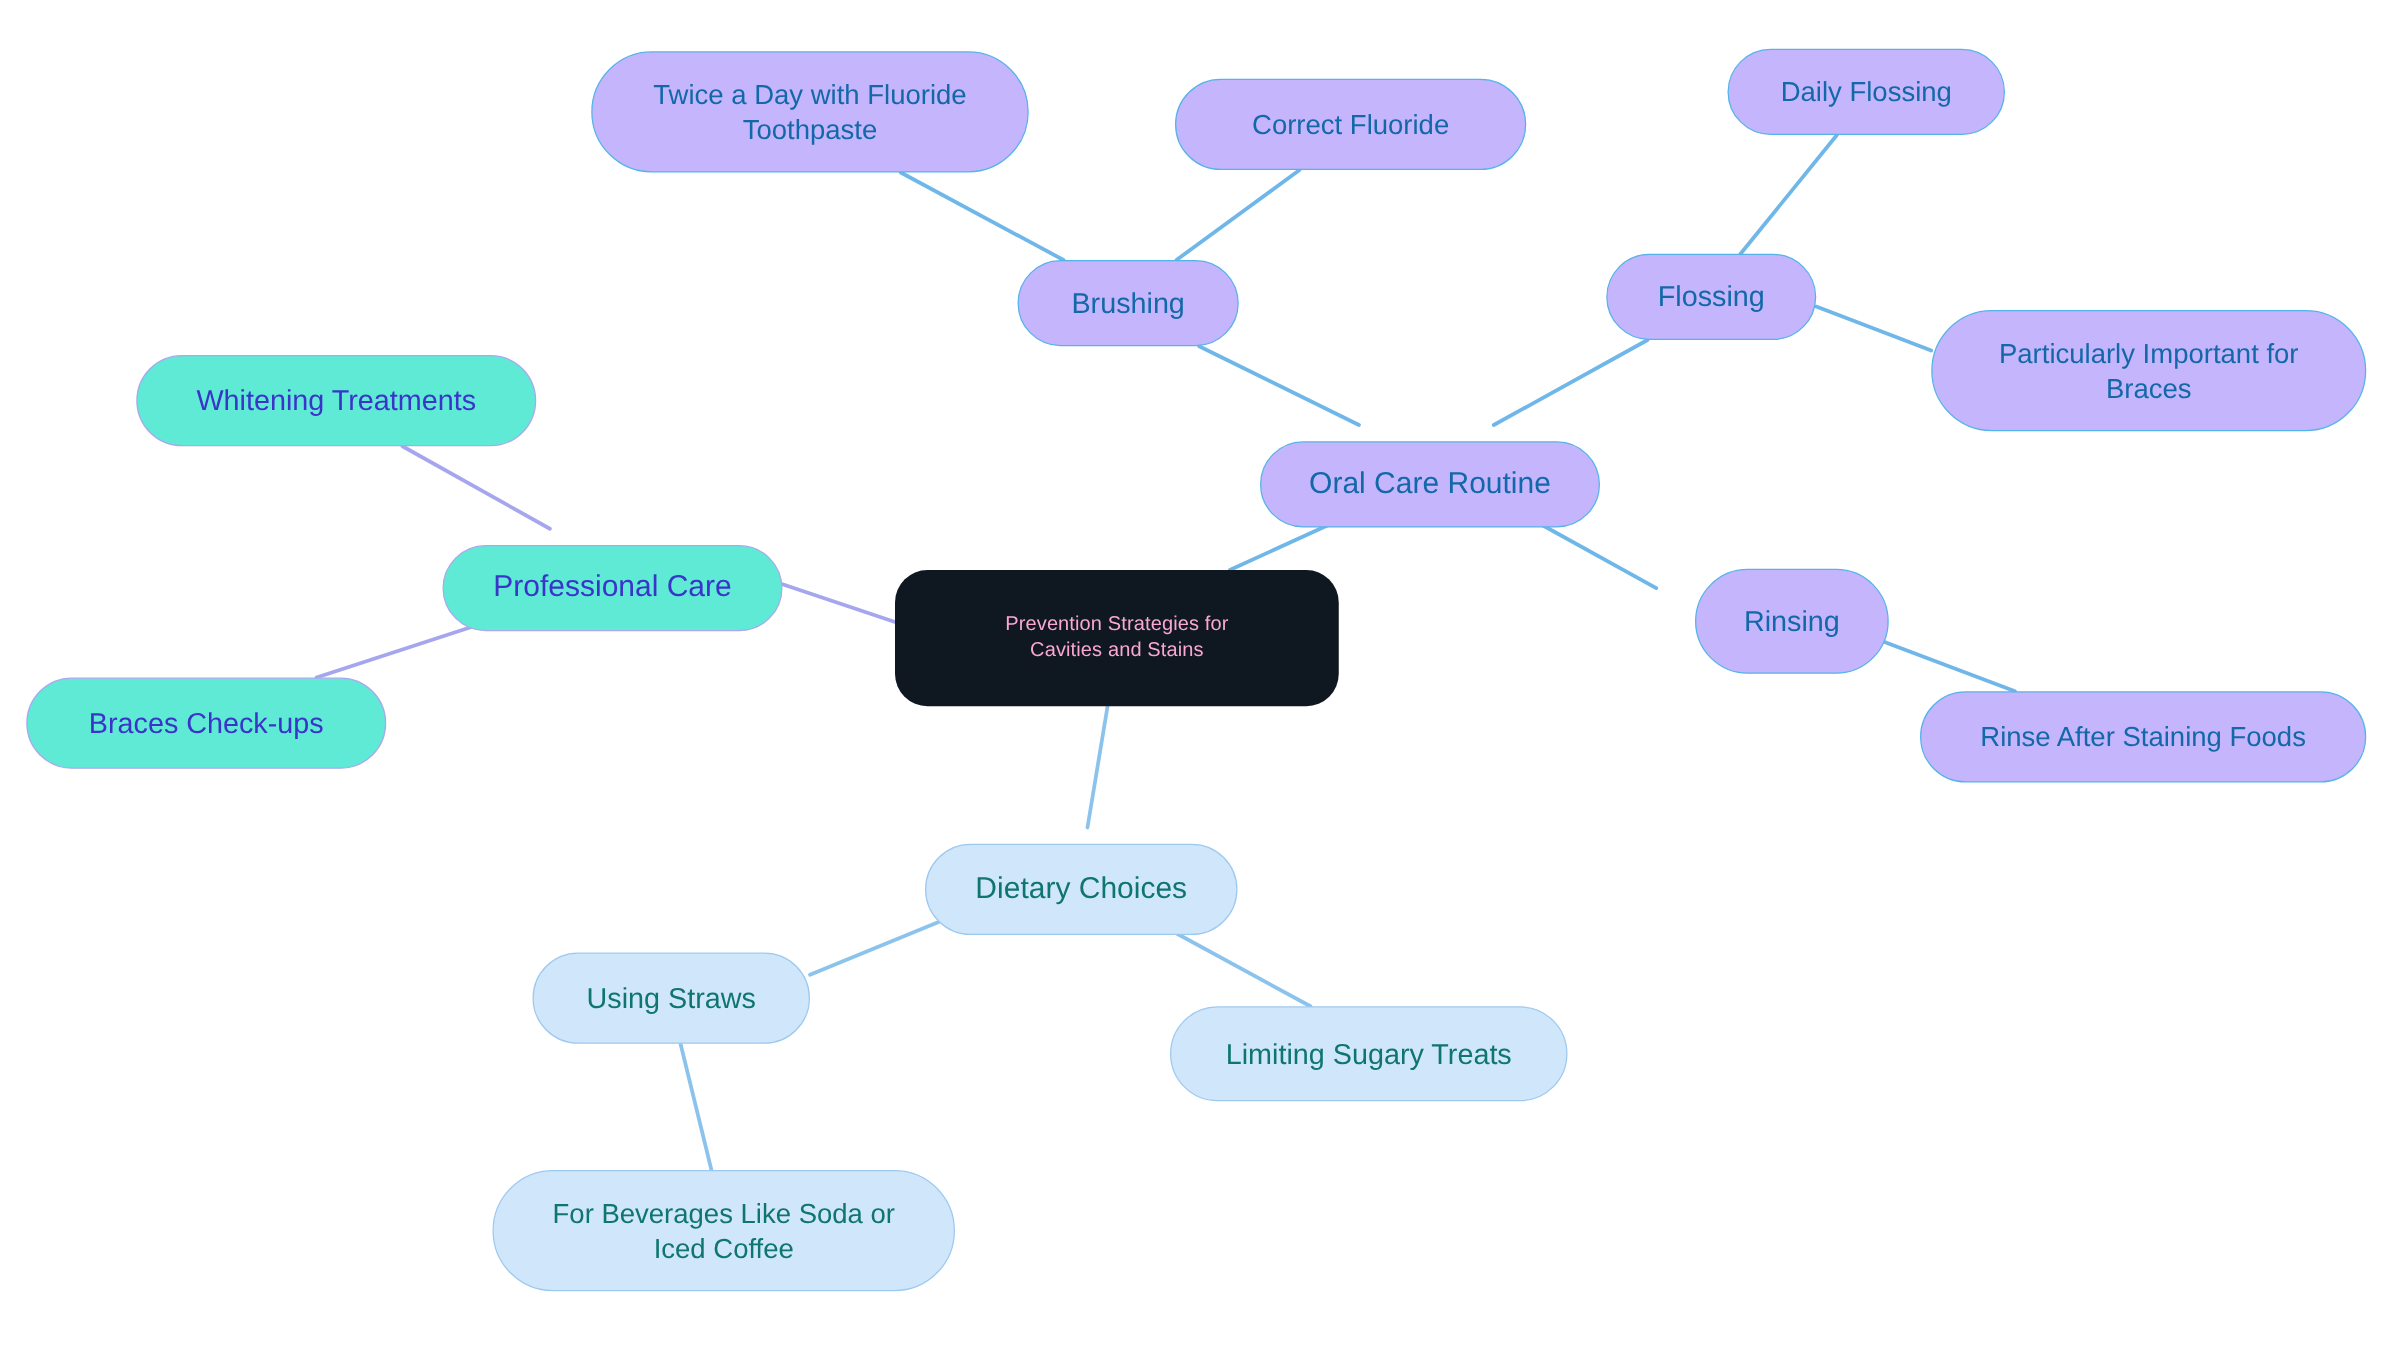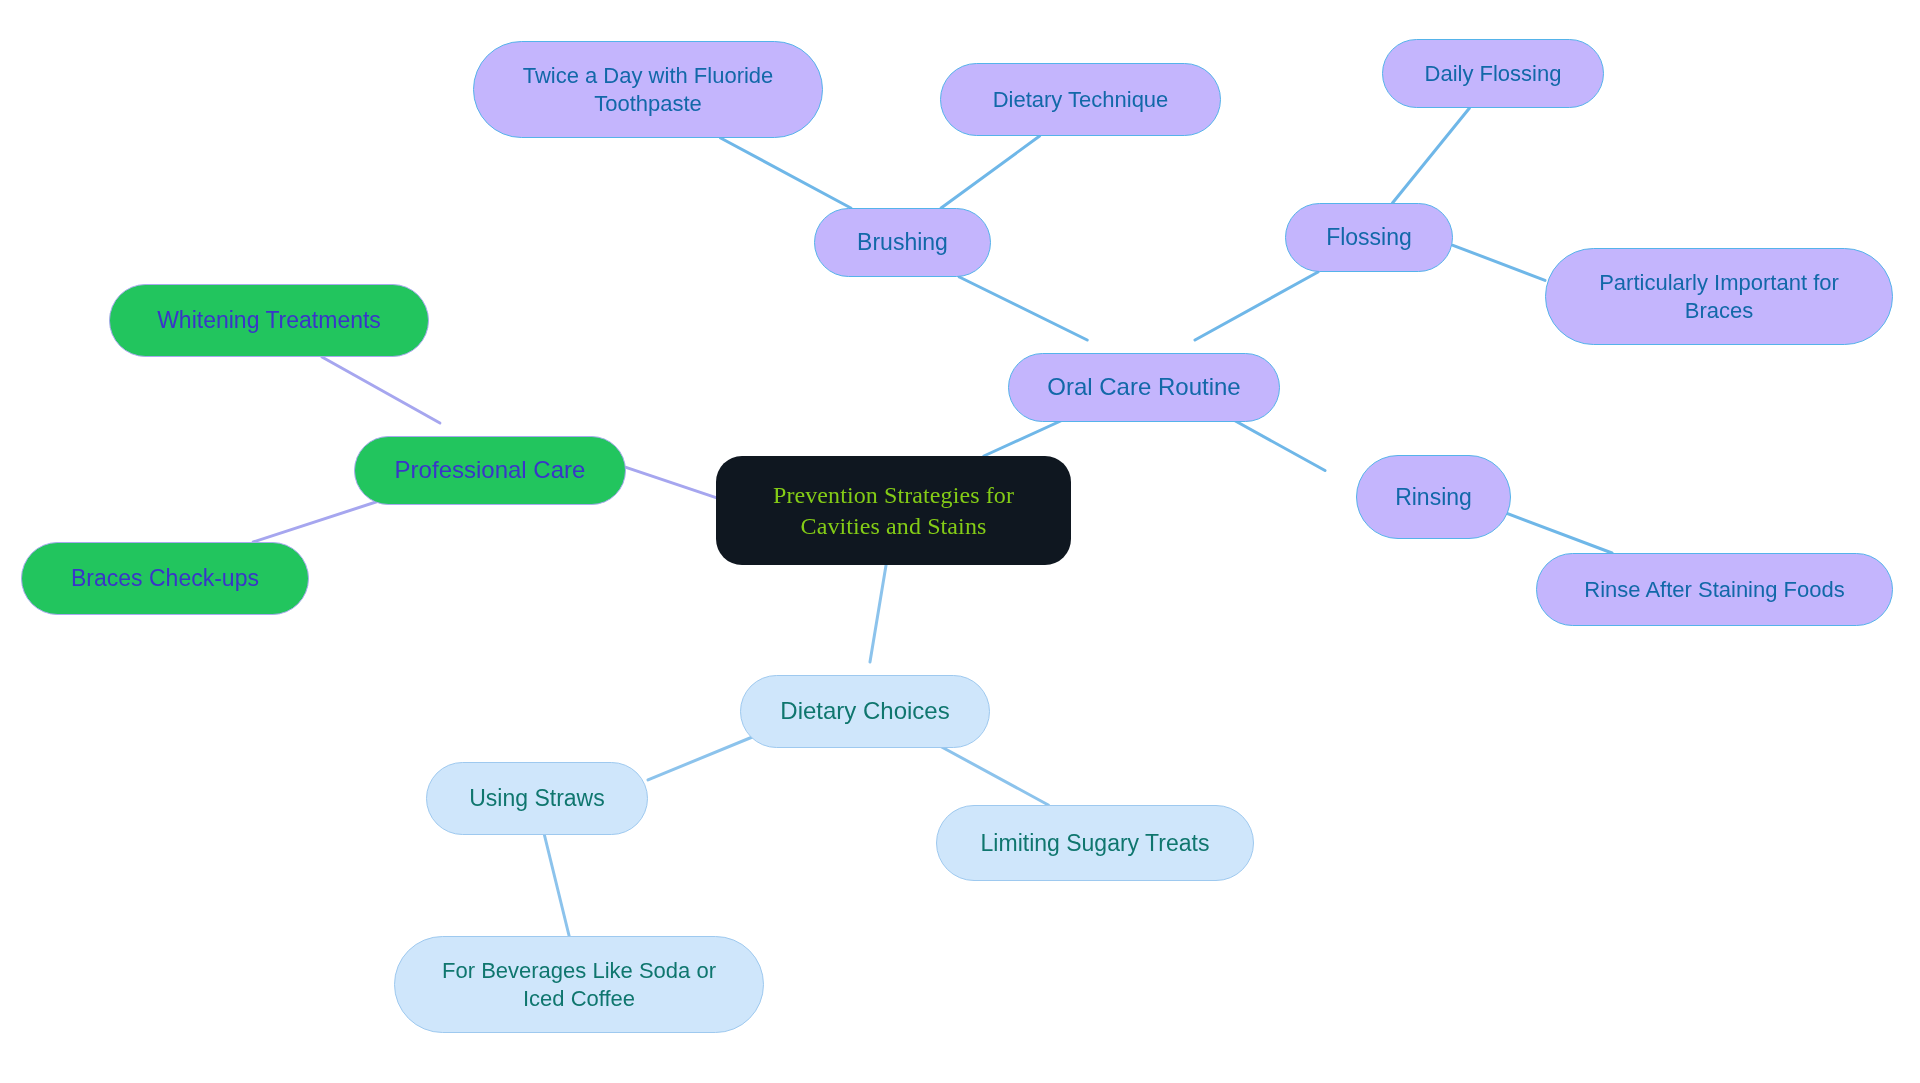--- a/index.html
+++ b/index.html
@@ -35,38 +35,37 @@
     border-radius: 999px;
     border-style: solid;
     border-width: 1.5px;
     line-height: 1.26;
     white-space: pre-line;
     padding: 0 14px;
   }
   .node.root {
     border-radius: 26px;
     border-width: 0;
-    color: #84cc16;
+    color: #f9a8d4;
     background: #0f1720;
-    font-size: 24px;
+    font-size: 16px;
     letter-spacing: 0.1px;
-    font-family: Liberation Serif, serif;
   }
   .node.blue-strong {
     background: #c4b5fd;
     border-color: #55b3ea;
     color: #1268a8;
   }
   .node.blue-soft {
     background: #cfe6fb;
     border-color: #9ec9ef;
     color: #0f766e;
   }
   .node.purple {
-    background: #22c55e;
+    background: #5eead4;
     border-color: #a9a9ee;
     color: #3a34c9;
   }
   .lvl1 { font-size: 24px; margin-top: 13px; }
   .lvl2 { font-size: 23px; }
   .lvl3 { font-size: 22px; }
 </style>
 </head>
 <body>
 
@@ -93,21 +92,21 @@
       <div class="node root lvl0" style="left: 716px; top: 456px; width: 355px; height: 109px;"><span>Prevention Strategies for
 Cavities and Stains</span></div>
       <div class="node blue-strong lvl1" style="left: 1008px; top: 340px; width: 272px; height: 69px;"><span>Oral Care Routine</span></div>
       <div class="node purple lvl1" style="left: 354px; top: 423px; width: 272px; height: 69px;"><span>Professional Care</span></div>
       <div class="node blue-soft lvl1" style="left: 740px; top: 662px; width: 250px; height: 73px;"><span>Dietary Choices</span></div>
       <div class="node blue-strong lvl2" style="left: 814px; top: 208px; width: 177px; height: 69px;"><span>Brushing</span></div>
       <div class="node blue-strong lvl2" style="left: 1285px; top: 203px; width: 168px; height: 69px;"><span>Flossing</span></div>
       <div class="node blue-strong lvl2" style="left: 1356px; top: 455px; width: 155px; height: 84px;"><span>Rinsing</span></div>
       <div class="node blue-strong lvl3" style="left: 473px; top: 41px; width: 350px; height: 97px;"><span>Twice a Day with Fluoride
 Toothpaste</span></div>
-      <div class="node blue-strong lvl3" style="left: 940px; top: 63px; width: 281px; height: 73px;"><span>Dietary Technique</span></div>
+      <div class="node blue-strong lvl3" style="left: 940px; top: 63px; width: 281px; height: 73px;"><span>Correct Fluoride</span></div>
       <div class="node blue-strong lvl3" style="left: 1382px; top: 39px; width: 222px; height: 69px;"><span>Daily Flossing</span></div>
       <div class="node blue-strong lvl3" style="left: 1545px; top: 248px; width: 348px; height: 97px;"><span>Particularly Important for
 Braces</span></div>
       <div class="node blue-strong lvl3" style="left: 1536px; top: 553px; width: 357px; height: 73px;"><span>Rinse After Staining Foods</span></div>
       <div class="node purple lvl2" style="left: 109px; top: 284px; width: 320px; height: 73px;"><span>Whitening Treatments</span></div>
       <div class="node purple lvl2" style="left: 21px; top: 542px; width: 288px; height: 73px;"><span>Braces Check-ups</span></div>
       <div class="node blue-soft lvl2" style="left: 426px; top: 762px; width: 222px; height: 73px;"><span>Using Straws</span></div>
       <div class="node blue-soft lvl2" style="left: 936px; top: 805px; width: 318px; height: 76px;"><span>Limiting Sugary Treats</span></div>
       <div class="node blue-soft lvl3" style="left: 394px; top: 936px; width: 370px; height: 97px;"><span>For Beverages Like Soda or
 Iced Coffee</span></div>

